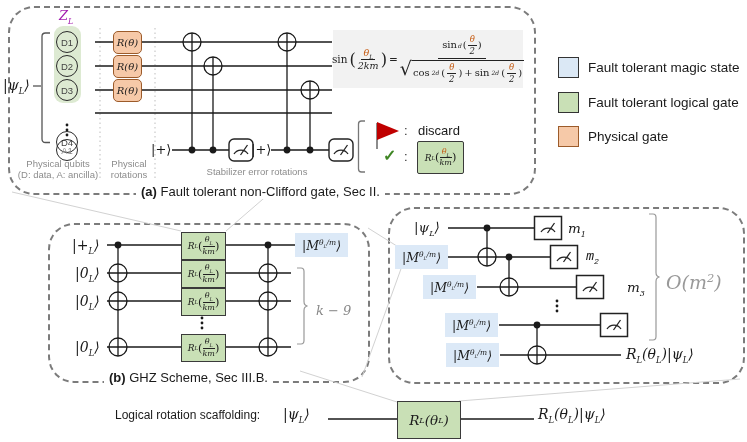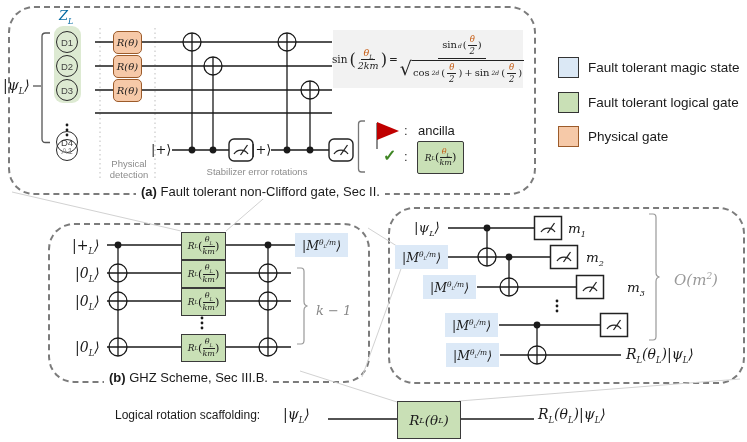--- a/index.html
+++ b/index.html
@@ -177,21 +177,21 @@
         <circle cx="557" cy="311" r="1.4"></circle>
     </g>
     <path d="M649 214 h4 q3 0 3 3.5 v55 q0 4 3.5 4.5 q-3.5 0.5 -3.5 4.5 v55 q0 3.5 -3 3.5 h-4" fill="none" stroke="#999" stroke-width="1.2"></path>
 
     <g stroke="#1a1a1a" stroke-width="1.4">
       <line x1="328" y1="419" x2="397" y2="419"></line>
       <line x1="459" y1="419" x2="534" y2="419"></line>
     </g>
   </svg>
 
-  <div class="txt mi" style="left:59px;top:8px;font-size:13px;color:#0369a1;">
+  <div class="txt mi" style="left:59px;top:8px;font-size:13px;color:#a21caf;">
     <span>Z</span><sub>L</sub>
   </div>
   <div class="abs" style="left:54px;top:26px;width:27px;height:77px;background:#ddead2;border-radius:9px;z-index:2;"></div>
 
   <div class="qcirc" style="left:56px;top:31px;">
       <span>D1</span>
     </div>
   <div class="qcirc" style="left:56px;top:55px;text-align:right;">
       <span>D2</span>
     </div>
@@ -221,22 +221,25 @@
   </div>
   <div class="rbox mi" style="left:113px;top:79px;">
     <span>R(</span>
       <span>θ</span>
       <span>)</span>
   </div>
 
   <div class="txt mu" style="left:151px;top:142px;font-size:13px;">|+⟩</div>
   <div class="txt mu" style="left:251px;top:142px;font-size:13px;">|+⟩</div>
 
+  <div class="txt gray" style="left:8px;top:158px;width:100px;text-align:center;font-size:9.5px;line-height:1.2;white-space:normal;">
+    <span>Physical qubits</span><br><span>(D: data, A: ancilla)</span>
+  </div>
   <div class="txt gray" style="left:104px;top:158px;width:50px;text-align:center;font-size:9.5px;line-height:1.2;white-space:normal;">
-    <span>Physical</span><br><span>detection</span>
+    <span>Physical</span><br><span>rotations</span>
   </div>
   <div class="txt gray" style="left:196px;top:166px;width:122px;text-align:center;font-size:9.5px;">
     <span>Stabilizer error rotations</span>
   </div>
 
   <div class="abs fx" style="left:333px;top:30px;width:190px;height:58px;background:#f2f2f2;z-index:3;">
     <span class="mu">sin</span>
       <span class="bigp">(</span>
       <span class="frac" style="font-size:9.5px;">
         <span class="num"><span class="mi th">θ</span><sub class="mi">L</sub></span>
@@ -276,21 +279,21 @@
                 <span class="den mi">2</span>
               </span>
               <span>)</span>
         </span>
           </span>
       </span>
     </span>
   </div>
 
   <div class="txt" style="left:404px;top:123px;font-size:13px;color:#333;">:</div>
-  <div class="txt" style="left:418px;top:123px;font-size:13px;">ancilla</div>
+  <div class="txt" style="left:418px;top:123px;font-size:13px;">discard</div>
   <div class="txt" style="left:383px;top:146px;font-size:16px;font-weight:bold;color:#3f8624;">✓</div>
   <div class="txt" style="left:404px;top:149px;font-size:13px;color:#333;">:</div>
   <div class="gbox" style="left:417px;top:141px;width:45px;height:31px;border-radius:2px;font-size:9px;">
     <span class="mi">R</span>
       <sub class="mi">L</sub>
       <span class="mu" style="font-size:1.25em;">(</span>
       <span class="frac" style="font-size:8px;">
         <span class="num"><span class="mi th">θ</span><sub class="mi">L</sub></span>
         <span class="den mi">km</span>
       </span>
@@ -366,21 +369,21 @@
         <span class="den mi">km</span>
       </span>
       <span class="mu" style="font-size:1.25em;">)</span>
   </div>
 
   <div class="bluelab ket" style="left:295px;top:233px;width:53px;height:24px;">
     <span>|M</span>
       <sub><span>θ</span><sub>L</sub><span>/m</span></sub>
       <span>⟩</span>
   </div>
-  <div class="txt mi" style="left:316px;top:303px;font-size:13px;color:#888;">k − 1</div>
+  <div class="txt mi" style="left:316px;top:303px;font-size:13px;color:#888;">k − 9</div>
 
   <div class="cap" style="left:104px;top:370px;">
     <b>(b)</b><span> GHZ Scheme, Sec III.B.</span>
   </div>
 
   <div class="txt ket" style="left:414px;top:219px;font-size:13.5px;">
     <span>|ψ</span><sub>L</sub><span>⟩</span>
   </div>
   <div class="bluelab ket" style="left:395px;top:245px;width:53px;height:24px;">
     <span>|M</span>
@@ -399,27 +402,27 @@
   </div>
   <div class="bluelab ket" style="left:446px;top:343px;width:53px;height:24px;">
     <span>|M</span>
       <sub><span>θ</span><sub>L</sub><span>/m</span></sub>
       <span>⟩</span>
   </div>
 
   <div class="txt mi" style="left:568px;top:220px;font-size:13.5px;">
     <span>m</span><sub>1</sub>
   </div>
-  <div class="txt mi" style="left:586px;top:249px;font-size:13.5px;">
+  <div class="txt mi" style="left:586px;top:249px;font-size:13.5px;font-family:Liberation Mono, monospace;">
     <span>m</span><sub>2</sub>
   </div>
   <div class="txt mi" style="left:610px;top:279px;font-size:13.5px;margin-left:17px;">
     <span>m</span><sub>3</sub>
   </div>
-  <div class="txt mi" style="left:666px;top:271px;font-size:15px;color:#999;margin-left:8px;">
+  <div class="txt mi" style="left:666px;top:271px;font-size:19px;color:#999;">
     <span>O(m</span><sup>2</sup><span>)</span>
   </div>
   <div class="txt ket" style="left:626px;top:346px;font-size:14px;">
     <span>R</span><sub>L</sub><span>(θ</span><sub>L</sub><span>)|ψ</span><sub>L</sub><span>⟩</span>
   </div>
 
 
   <div class="txt" style="left:115px;top:408px;font-size:12px;">Logical rotation scaffolding:</div>
   <div class="txt ket" style="left:283px;top:406px;font-size:14px;">
     <span>|ψ</span><sub>L</sub><span>⟩</span>

